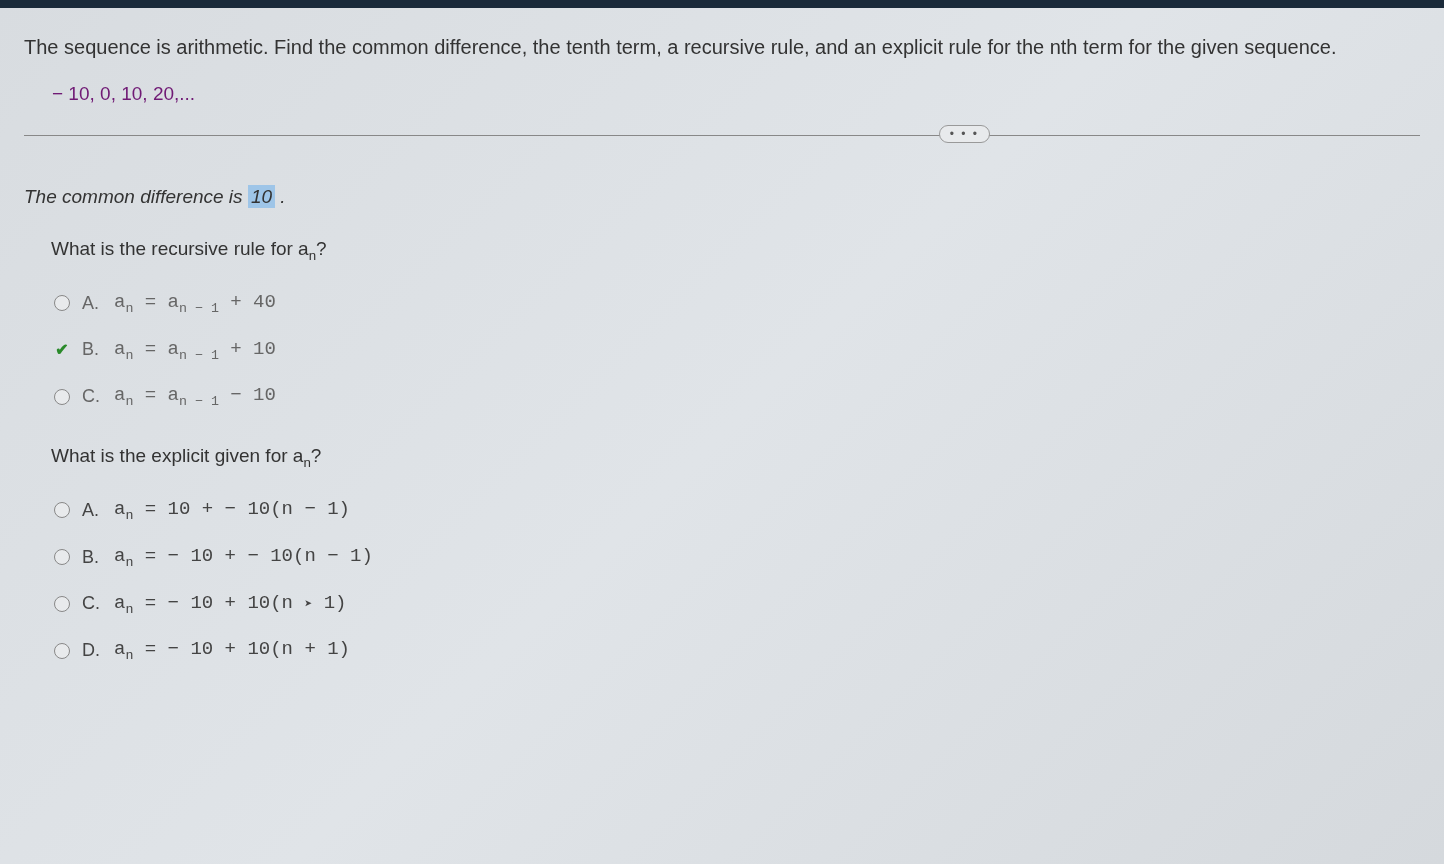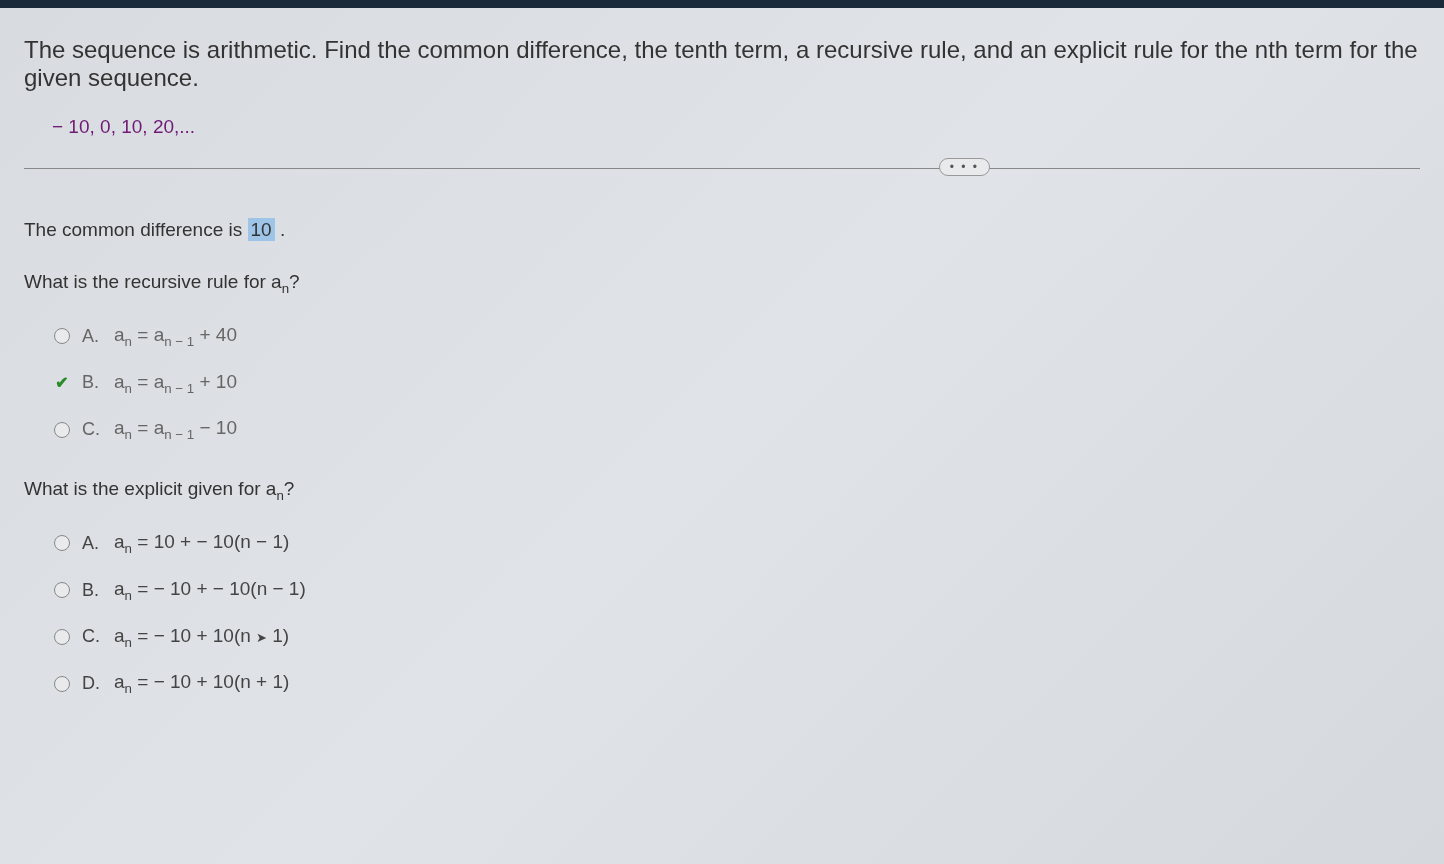--- a/index.html
+++ b/index.html
@@ -13,21 +13,21 @@
     }
     .top-bar {
       height: 8px;
       background: #1a2a3a;
       width: 100%;
     }
     .content {
       padding: 28px 24px 24px 24px;
     }
     .question-text {
-      font-size: 24px;
+      font-size: 20px;
       color: #333;
       margin-bottom: 24px;
     }
     .sequence {
       font-size: 19px;
       color: #701a75;
       margin-left: 28px;
       margin-bottom: 30px;
     }
     .divider-wrap {
@@ -48,29 +48,31 @@
       border-radius: 12px;
       padding: 1px 10px;
       font-size: 12px;
       color: #555;
       letter-spacing: 2px;
     }
     .answer-line {
       font-size: 19px;
       color: #333;
       margin-bottom: 30px;
+      font-style: italic;
     }
     .highlight {
       background: #9ec5e8;
       padding: 1px 3px;
     }
     .sub-question {
       font-size: 19px;
       color: #333;
       margin-bottom: 28px;
+      margin-left: 27px;
     }
     .options {
       margin-left: 30px;
       margin-bottom: 36px;
     }
     .option-row {
       display: flex;
       align-items: center;
       margin-bottom: 22px;
       font-size: 18px;
@@ -96,21 +98,21 @@
       justify-content: center;
       color: #2a8a2a;
       font-weight: bold;
       font-size: 16px;
     }
     .opt-letter {
       margin-right: 10px;
       min-width: 22px;
     }
     .formula {
-      font-family: Liberation Sans, sans-serif;
+      font-family: Liberation Mono, monospace;
       font-size: 19px;
     }
     sub {
       font-size: 0.7em;
       vertical-align: sub;
     }
     .sub-n { font-style: normal; }
     .options2 .option-row { color: #444; }
   </style>
 </head>

